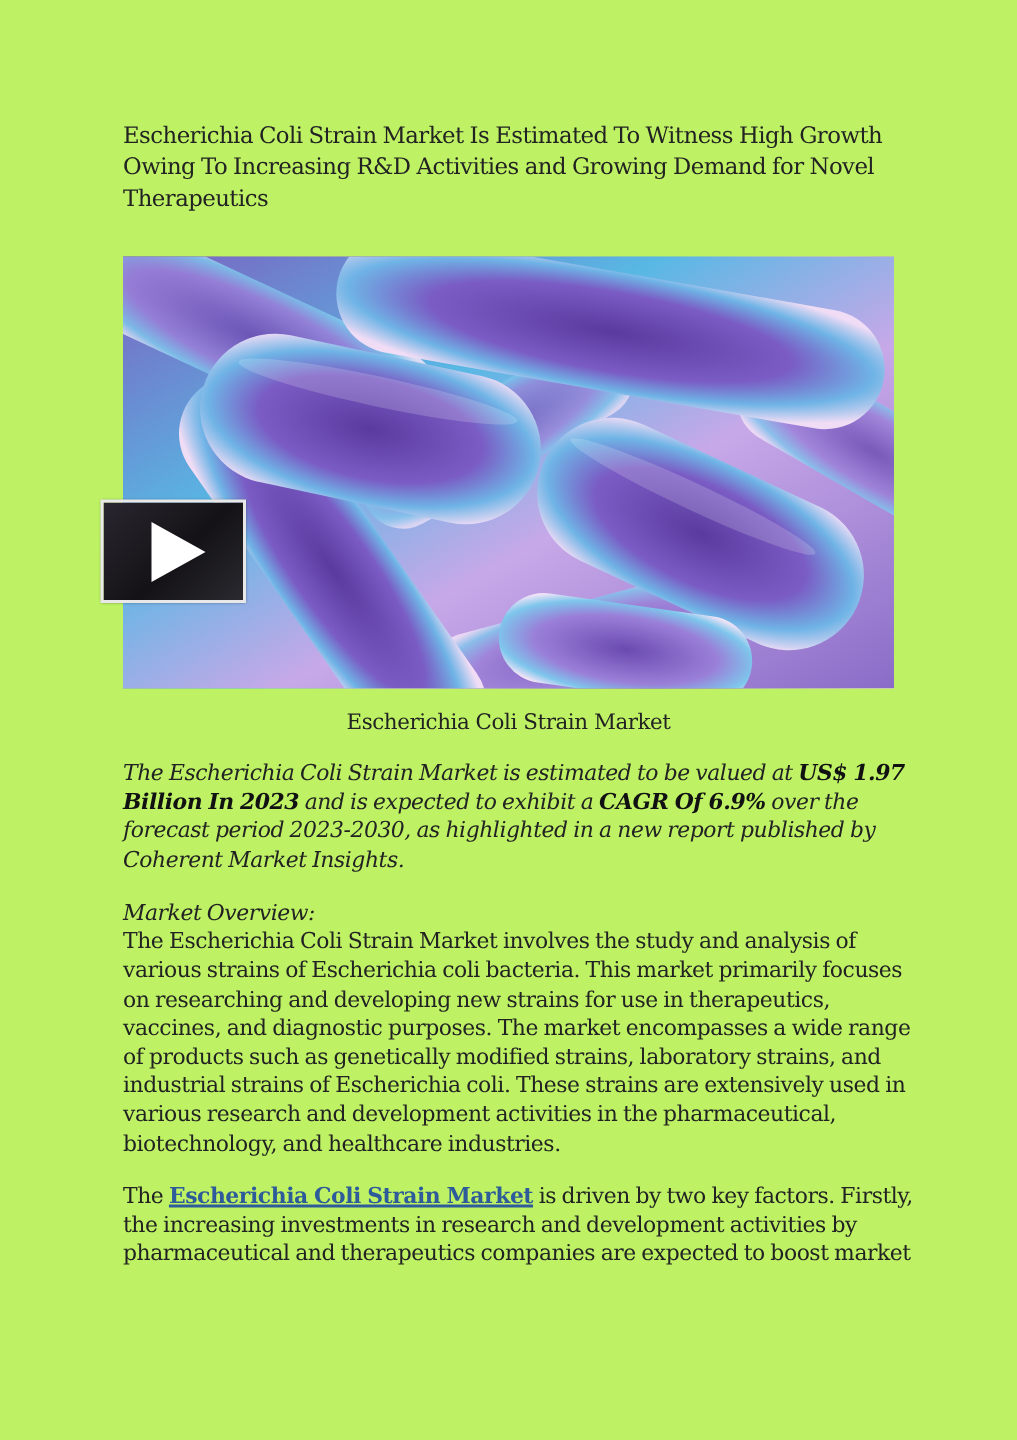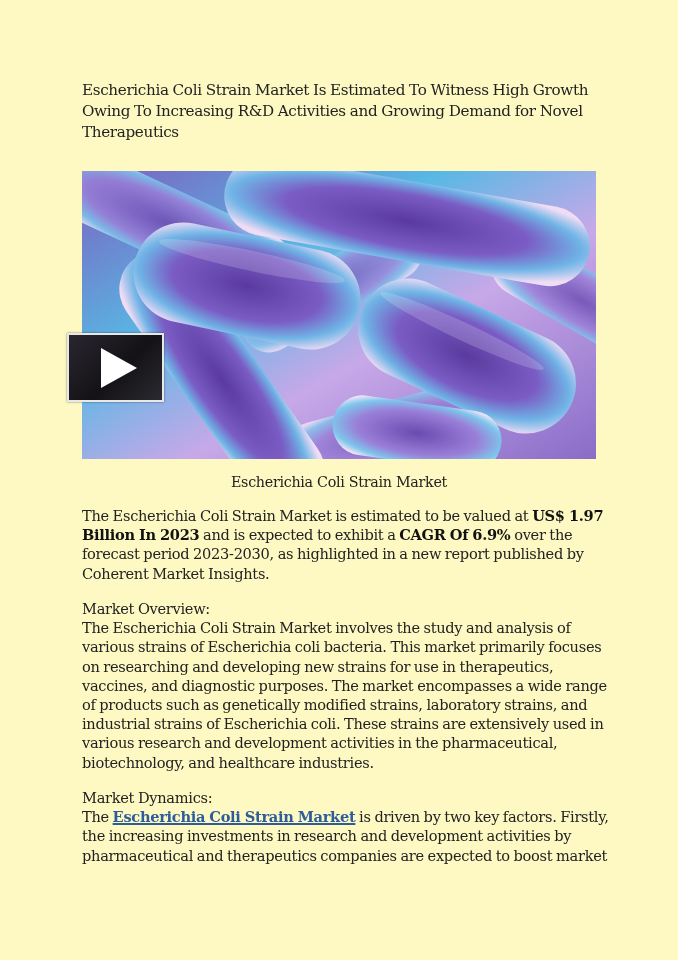--- a/index.html
+++ b/index.html
@@ -12,21 +12,21 @@
       height: 960px;
       position: relative;
       overflow: hidden;
       font-family: "DejaVu Serif", "Liberation Serif", serif;
       color: #222222;
     }
     .page {
       position: absolute;
       left: 0; top: 0;
       width: 678px; height: 960px;
-      background: #fef9c3;
+      background: #bef264;
     }
     .doc-title {
       position: absolute;
       left: 82px;
       top: 80px;
       width: 530px;
       font-size: 15.2px;
       line-height: 21px;
       letter-spacing: -0.35px;
       word-spacing: -0.5px;
@@ -76,31 +76,31 @@
     .para {
       position: absolute;
       left: 82px;
       width: 530px;
       font-size: 14.6px;
       line-height: 19.2px;
       letter-spacing: -0.3px;
       word-spacing: -0.6px;
       color: #222;
     }
-    .p-intro { top: 506px; }
+    .p-intro { top: 506px; font-style: italic; }
     .p-overview { top: 599px; }
     .p-dynamics { top: 788px; }
     .para b { font-weight: bold; color: #111; }
     .para a {
       color: #2e5c9a;
       font-weight: bold;
       text-decoration: underline;
       text-decoration-thickness: 1.5px;
     }
-    .heading-line { display: block; }
+    .heading-line { display: block; font-style: italic; }
   </style>
 </head>
 <body>
 
 <div class="page">
 
   <div class="doc-title">Escherichia Coli Strain Market Is Estimated To Witness High Growth Owing To Increasing R&amp;D Activities and Growing Demand for Novel Therapeutics</div>
 
   <div class="hero" title="Escherichia coli bacteria illustration (purple and blue rod-shaped cells)">
     <svg width="514" height="288" viewBox="0 0 514 288">
@@ -153,17 +153,16 @@
   <div class="caption">Escherichia Coli Strain Market</div>
 
   <div class="para p-intro"><span>The Escherichia Coli Strain Market is estimated to be valued at </span><b>US$ 1.97 Billion In 2023</b><span> and is expected to exhibit a </span><b>CAGR Of 6.9%</b><span> over the forecast period 2023-2030, as highlighted in a new report published by Coherent Market Insights.</span></div>
 
   <div class="para p-overview">
     <span class="heading-line">Market Overview:</span>
     <span>The Escherichia Coli Strain Market involves the study and analysis of various strains of Escherichia coli bacteria. This market primarily focuses on researching and developing new strains for use in therapeutics, vaccines, and diagnostic purposes. The market encompasses a wide range of products such as genetically modified strains, laboratory strains, and industrial strains of Escherichia coli. These strains are extensively used in various research and development activities in the pharmaceutical, biotechnology, and healthcare industries.</span>
   </div>
 
   <div class="para p-dynamics">
-    <span class="heading-line">Market Dynamics:</span>
     <span>The </span><a href="#">Escherichia Coli Strain Market</a><span> is driven by two key factors. Firstly, the increasing investments in research and development activities by pharmaceutical and therapeutics companies are expected to boost market</span>
   </div>
 
 </div>
 
 </body></html>

